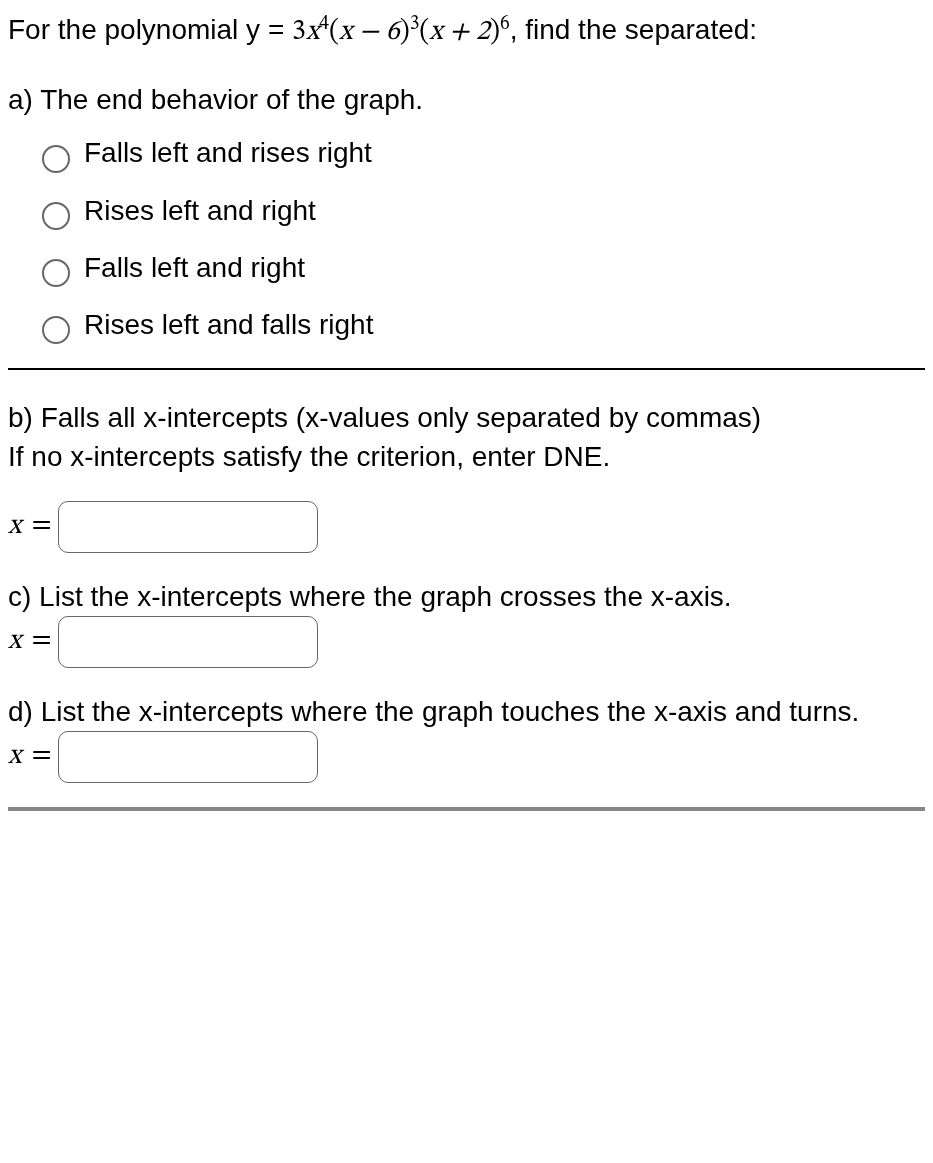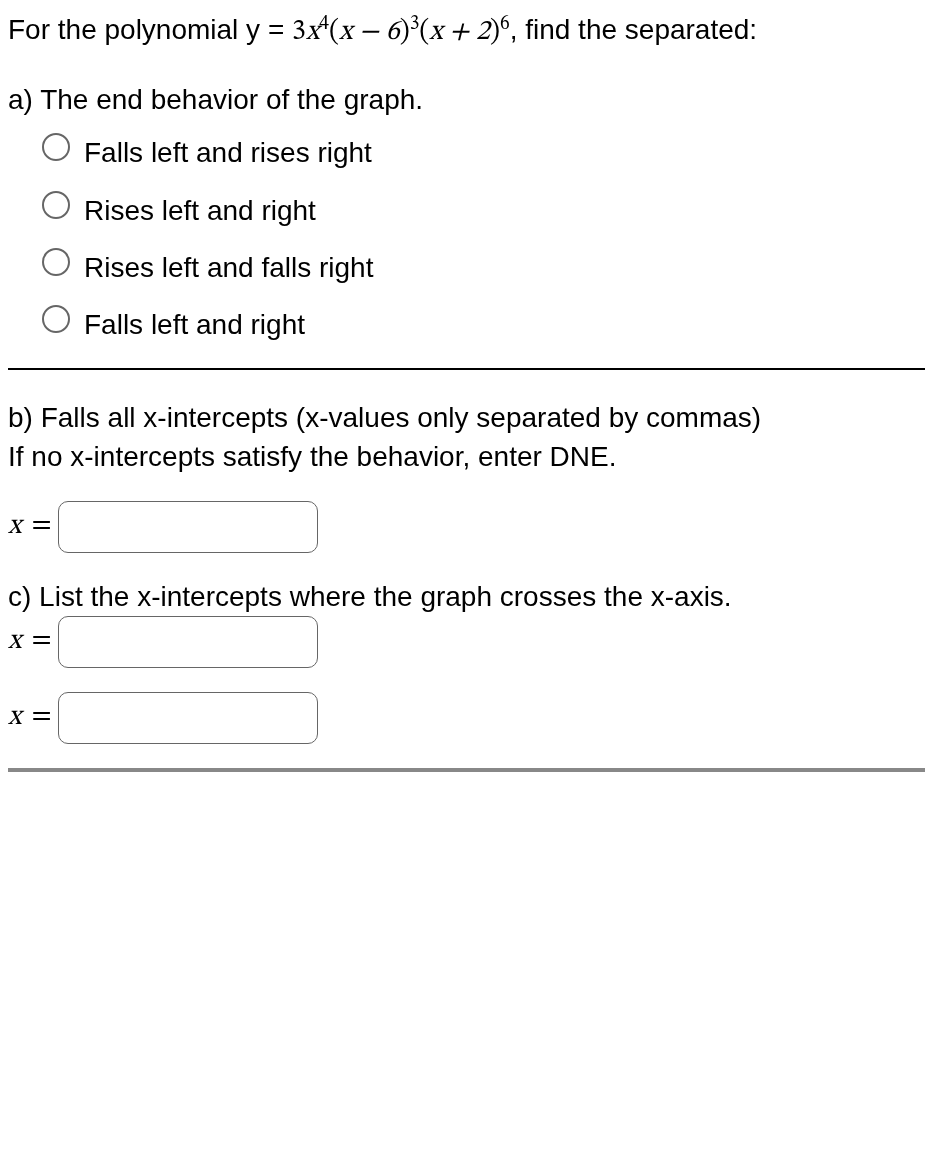--- a/index.html
+++ b/index.html
@@ -30,21 +30,21 @@
     }
     .section {
       margin-bottom: 24px;
     }
     .radio-list {
       margin-top: 14px;
       margin-left: 34px;
     }
     .radio-row {
       display: flex;
-      align-items: flex-start;
+      align-items: flex-end;
       margin-bottom: 18px;
     }
     .radio-circle {
       width: 28px;
       height: 28px;
       border: 2px solid #666;
       border-radius: 50%;
       margin-right: 14px;
       flex-shrink: 0;
       cursor: pointer;
@@ -108,51 +108,52 @@
     <div class="radio-row">
       <div class="radio-circle"></div>
       <span>Falls left and rises right</span>
     </div>
     <div class="radio-row">
       <div class="radio-circle"></div>
       <span>Rises left and right</span>
     </div>
     <div class="radio-row">
       <div class="radio-circle"></div>
-      <span>Rises left and falls right</span>
+      <span>Falls left and right</span>
     </div>
     <div class="radio-row">
       <div class="radio-circle"></div>
-      <span>Falls left and right</span>
+      <span>Rises left and falls right</span>
     </div>
   </div>
 </div>
 
 <hr class="divider">
 
 <div class="section">
   <div>b) Falls all x-intercepts (x-values only separated by commas)</div>
-  <div>If no x-intercepts satisfy the behavior, enter DNE.</div>
+  <div>If no x-intercepts satisfy the criterion, enter DNE.</div>
   <div class="answer-row">
     <span class="mathvar">x</span>
     <span class="equals">=</span>
     <input type="text" class="text-input" style="">
   </div>
 </div>
 
 <div class="section part-c">
   <span>c) List the x-intercepts where the graph crosses the x-axis. </span>
   <span class="inline-answer">
     <span class="mathvar">x</span>
     <span class="equals">=</span>
     <input type="text" class="text-input" style="">
   </span>
 </div>
 
 <div class="section part-d">
+  <span>d) List the x-intercepts where the graph touches the x-axis and turns. </span>
   <span class="inline-answer">
     <span class="mathvar">x</span>
     <span class="equals">=</span>
     <input type="text" class="text-input" style="">
   </span>
 </div>
 
 <div class="bottom-line"></div>
 
 </body></html>

